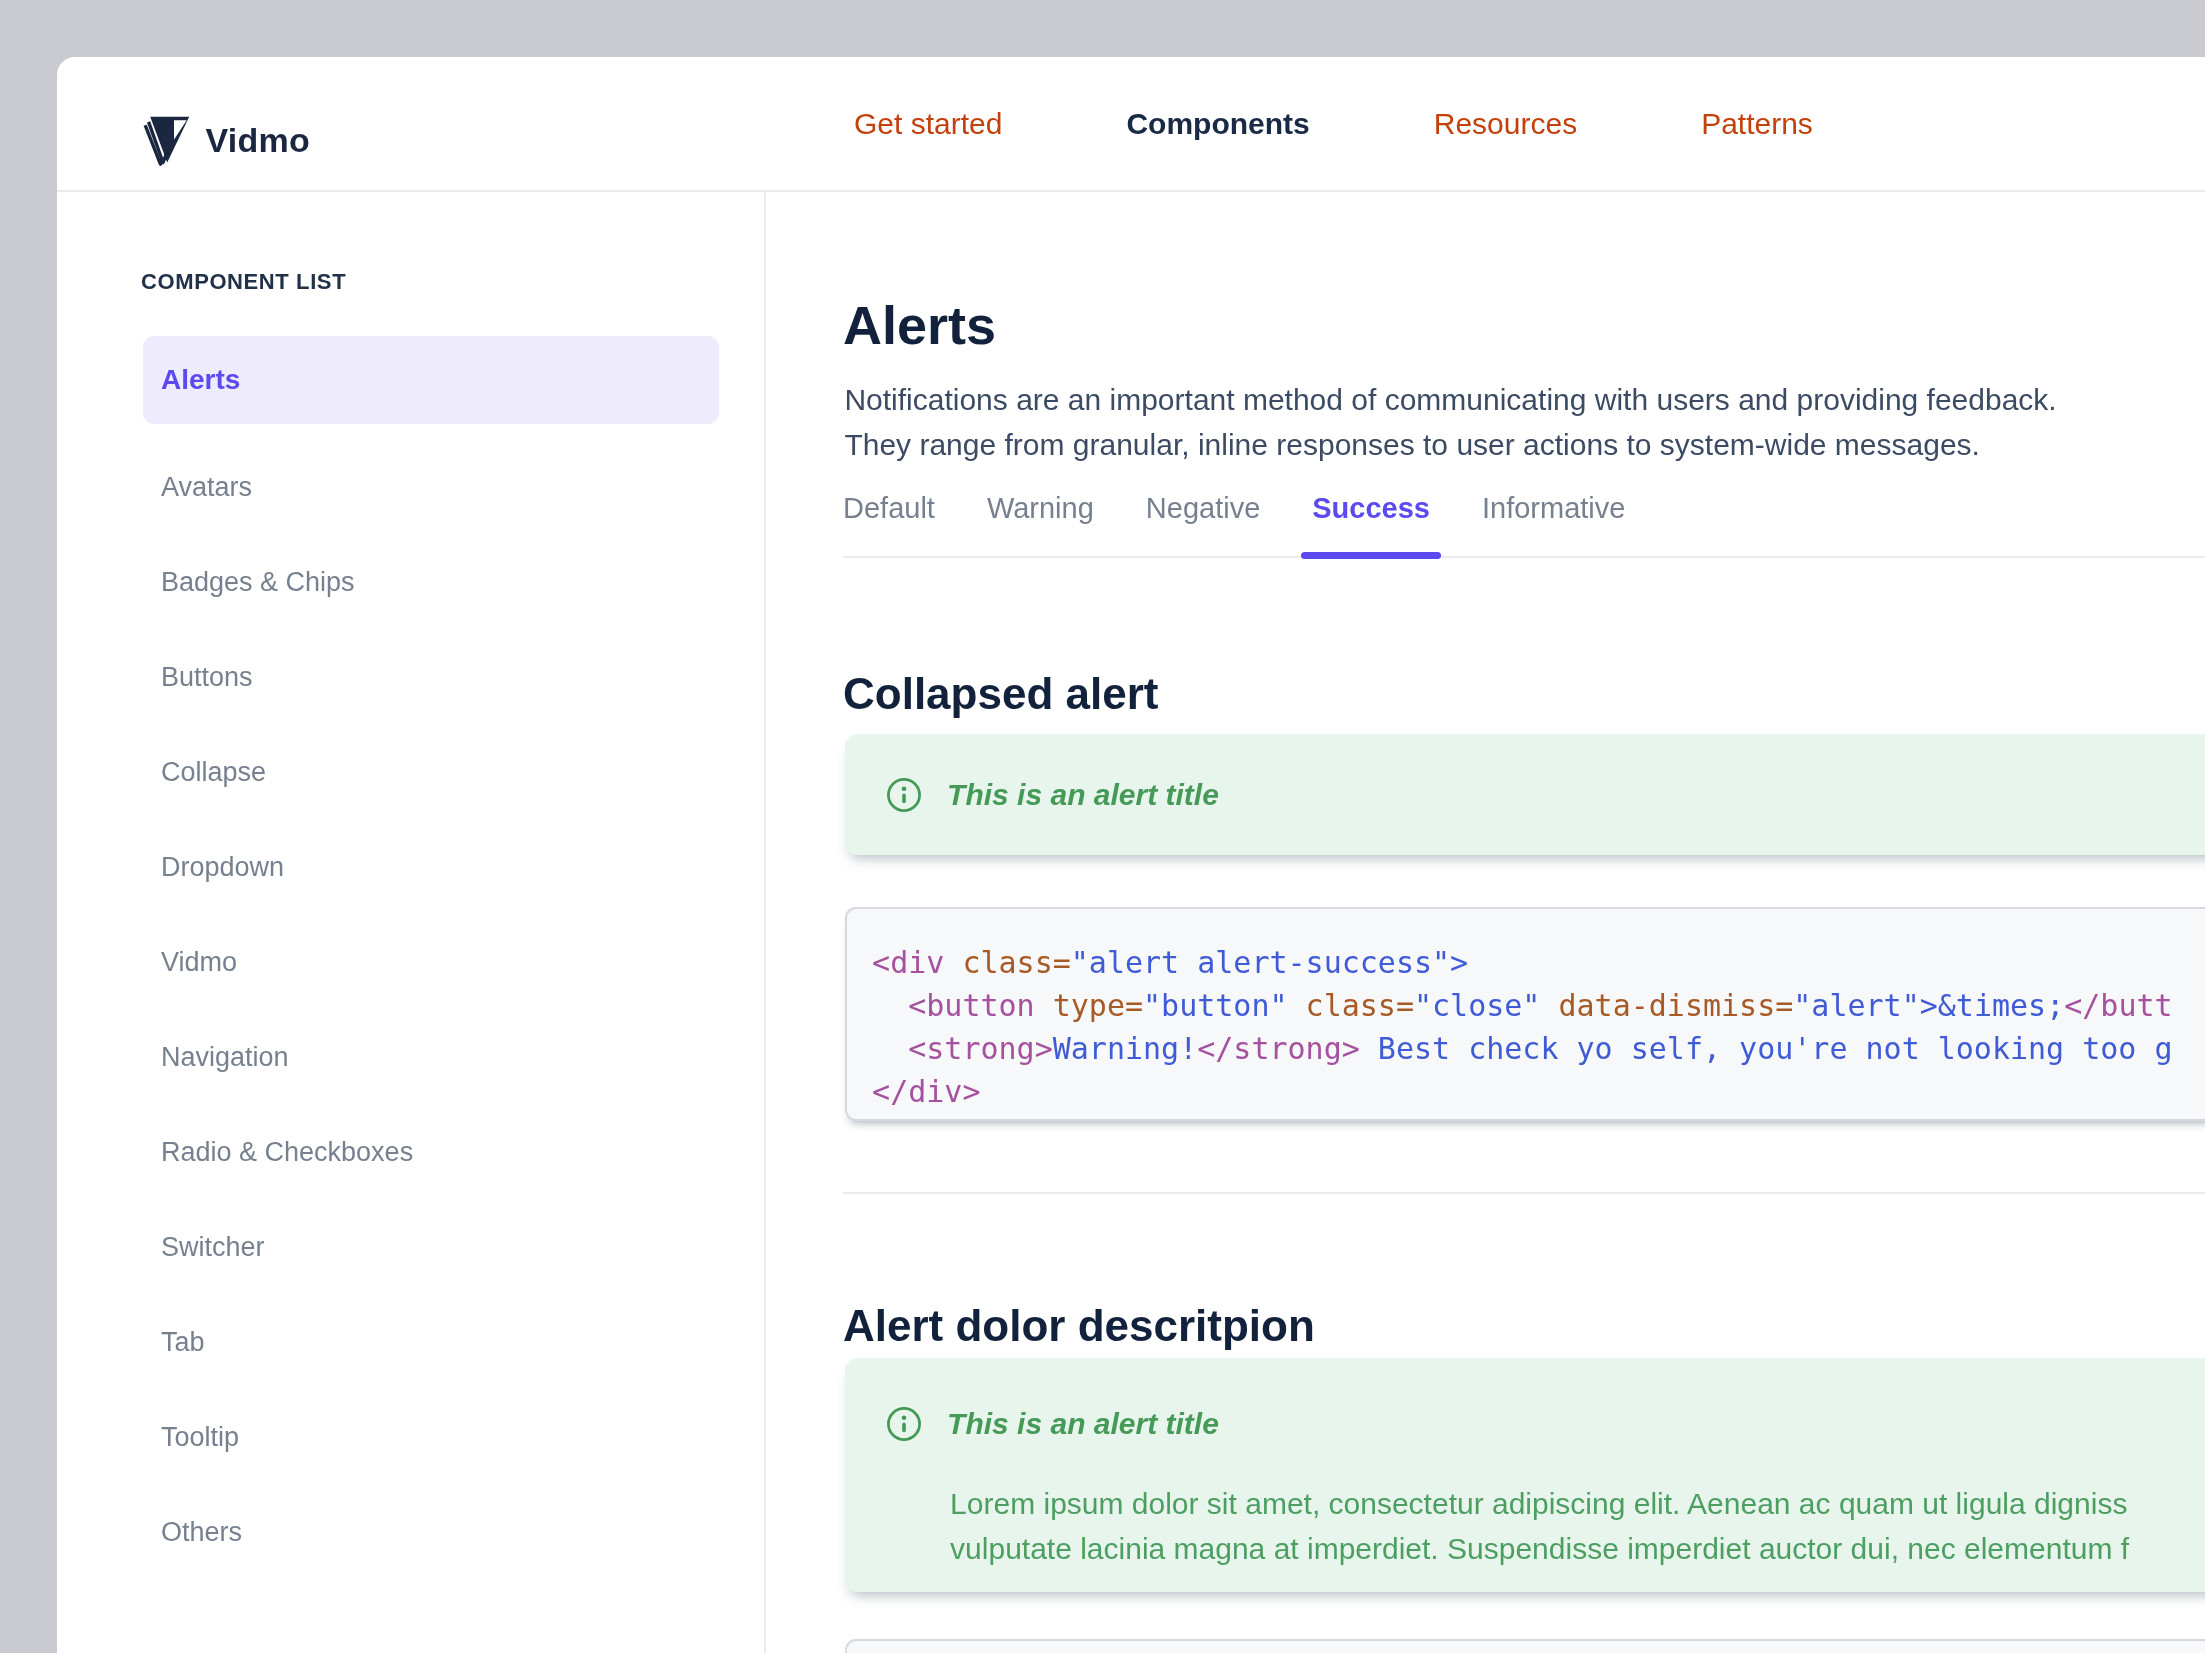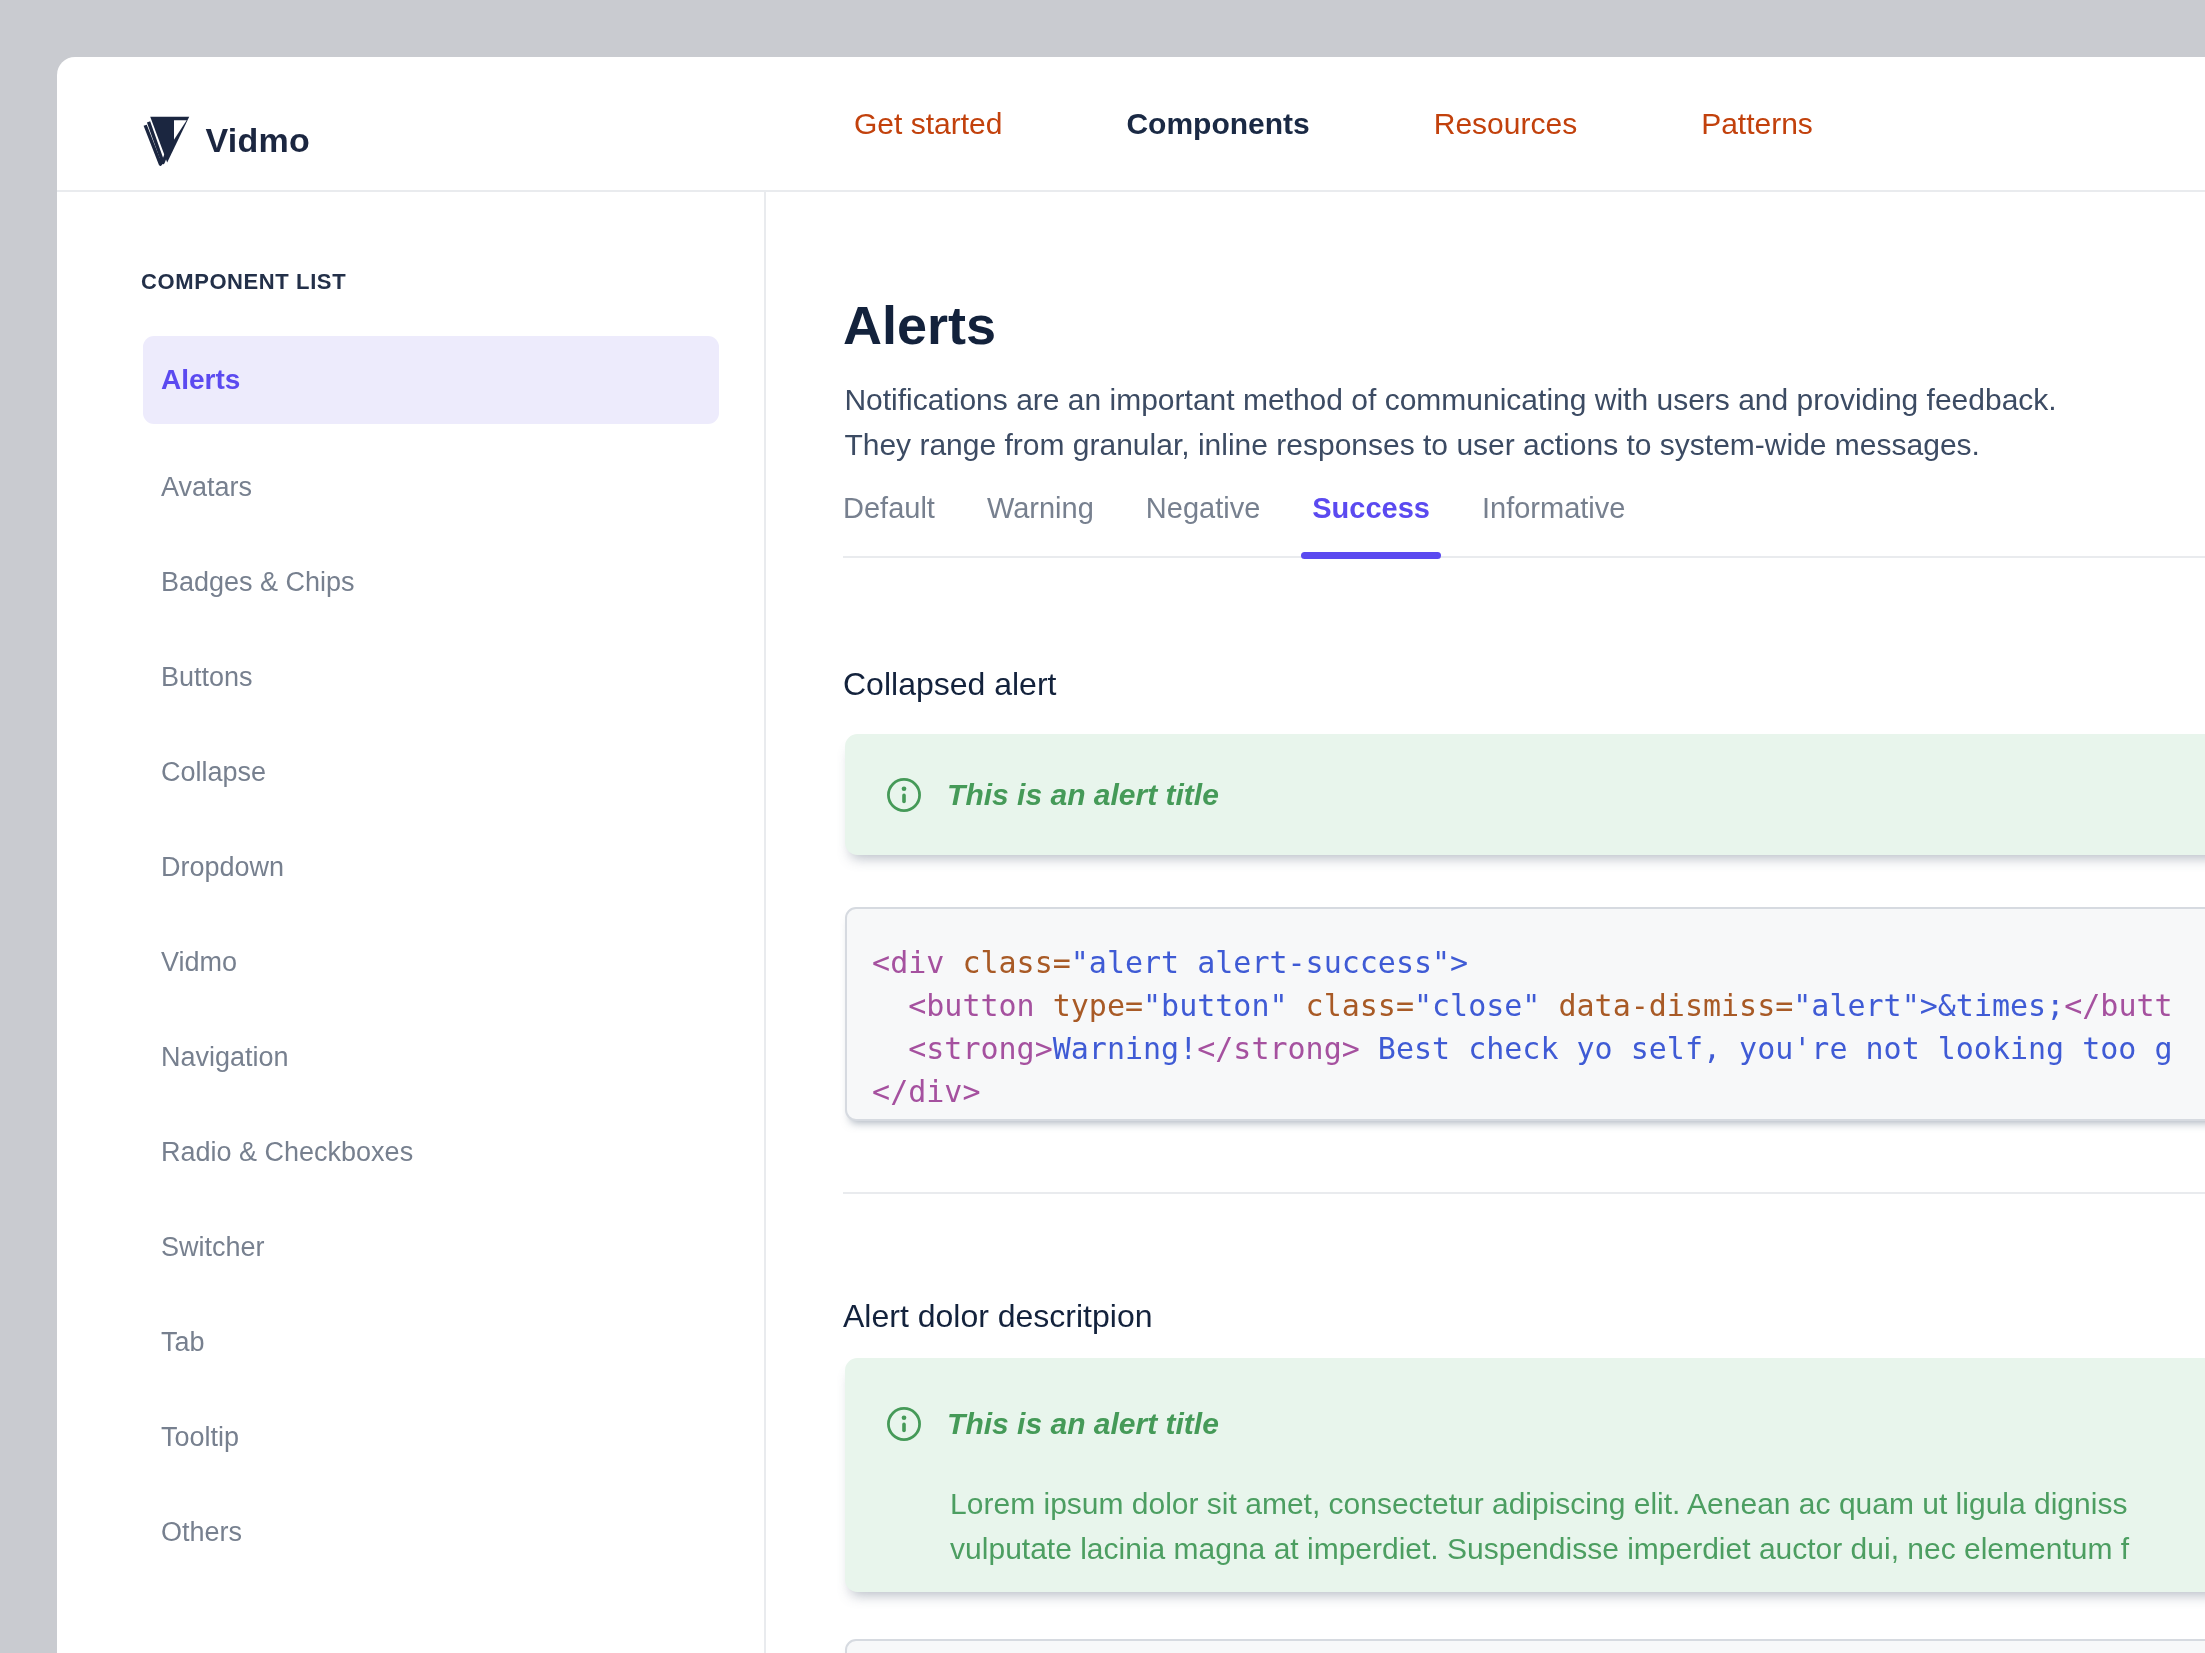--- a/index.html
+++ b/index.html
@@ -82,21 +82,21 @@
     position:relative;font-size:29px;font-weight:500;color:#77808f;
     line-height:33px;padding-bottom:31px;cursor:pointer;white-space:nowrap;
   }
   .tab.active{color:#5b4af0;font-weight:700;}
   .tab.active::after{
     content:"";position:absolute;left:-11px;right:-11px;bottom:-3.4px;
     height:7.6px;border-radius:4.1px;background:#5b4af0;
   }
   .section-heading{
     position:absolute;left:0;
-    font-size:32px;font-weight:400;color:#13223c;line-height:36px;
+    font-size:44px;font-weight:700;color:#13223c;line-height:36px;
   }
   .heading-collapsed{top:449px;}
   .heading-description{top:1081px;}
   
   .alert{
     position:absolute;left:2.1px;width:1523px;
     background:#e8f5ec;border-radius:12.4px;
     box-shadow:0 9.6px 12.4px -6.9px rgba(90,105,125,0.45);
     box-sizing:border-box;cursor:pointer;
   }

